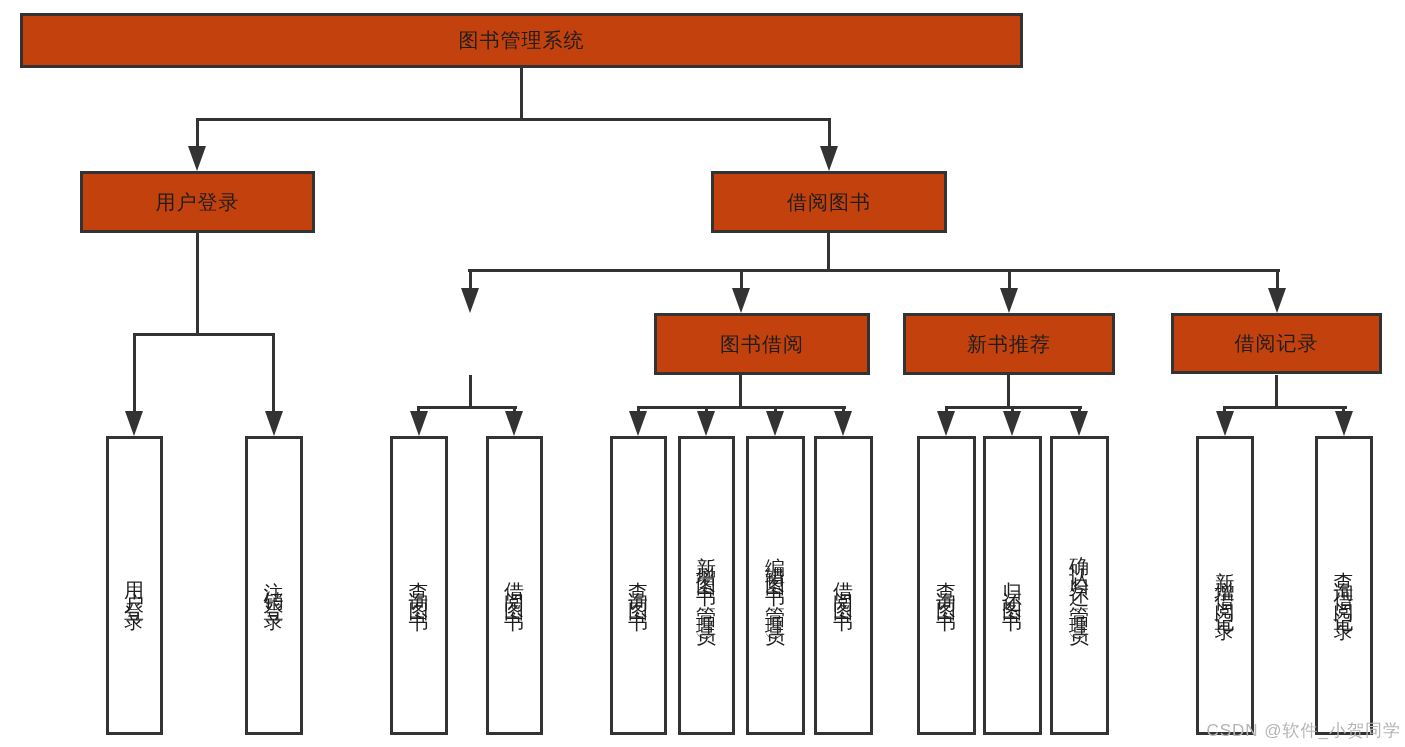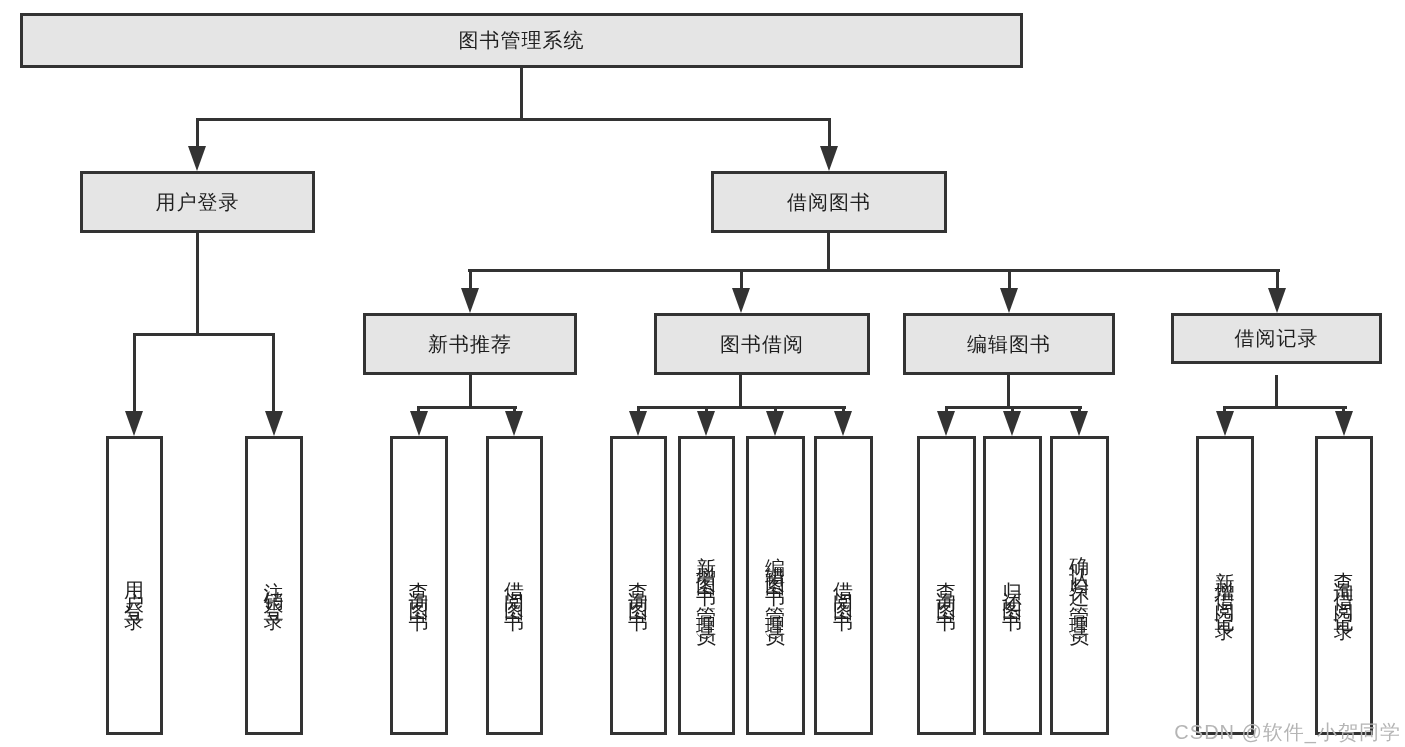--- a/index.html
+++ b/index.html
@@ -6,21 +6,21 @@
   #stage{
     position:relative;
     width:1405px;height:747px;
     background:#ffffff;
     overflow:hidden;
     font-family:"Liberation Sans", sans-serif;
     color:#1e1e1e;
   }
   .box{
     position:absolute;
-    background:#e5e5e5;
+    background:#c2410c;
     border:3px solid #333;
     box-sizing:border-box;
     display:flex;
     align-items:center;
     justify-content:center;
     font-size:20px;
     letter-spacing:1px;
     color:#1e1e1e;
     z-index:2;
   }
@@ -49,21 +49,21 @@
     position:absolute;
     width:0;height:0;
     border-left:9px solid transparent;
     border-right:9px solid transparent;
     border-top:25px solid #333;
     z-index:1;
   }
   .watermark{
     position:absolute;
     top:719px;right:4px;
-    font-size:20px;
+    font-size:17px;
     color:#b5b5b5;
     letter-spacing:1px;
     z-index:5;
     white-space:nowrap;
   }
 </style>
 </head>
 <body>
 
 <div id="stage">
@@ -91,24 +91,23 @@
   <div class="hline" style="left:468px;top:269px;width:812px"></div>
   <div class="vline" style="left:469px;top:269px;height:22px"></div>
   <div class="arrow" style="left:461px;top:288px"></div>
   <div class="vline" style="left:740px;top:269px;height:22px"></div>
   <div class="arrow" style="left:732px;top:288px"></div>
   <div class="vline" style="left:1008px;top:269px;height:22px"></div>
   <div class="arrow" style="left:1000px;top:288px"></div>
   <div class="vline" style="left:1276px;top:269px;height:22px"></div>
   <div class="arrow" style="left:1268px;top:288px"></div>
 
-  <div class="box" style="left:363px;top:313px;width:214px;height:62px">新书推荐</div>
   <div class="box" style="left:654px;top:313px;width:216px;height:62px">图书借阅</div>
-  <div class="box" style="left:903px;top:313px;width:212px;height:62px">编辑图书</div>
-  <div class="box" style="left:1171px;top:313px;width:211px;height:51px">借阅记录</div>
+  <div class="box" style="left:903px;top:313px;width:212px;height:62px">新书推荐</div>
+  <div class="box" style="left:1171px;top:313px;width:211px;height:61px">借阅记录</div>
 
   <div class="vline" style="left:469px;top:375px;height:33px"></div>
   <div class="hline" style="left:417px;top:406px;width:100px"></div>
   <div class="vline" style="left:417px;top:406px;height:8px"></div>
   <div class="arrow" style="left:410px;top:411px"></div>
   <div class="vline" style="left:513px;top:406px;height:8px"></div>
   <div class="arrow" style="left:505px;top:411px"></div>
 
   <div class="vline" style="left:739px;top:375px;height:33px"></div>
   <div class="hline" style="left:637px;top:406px;width:209px"></div>

